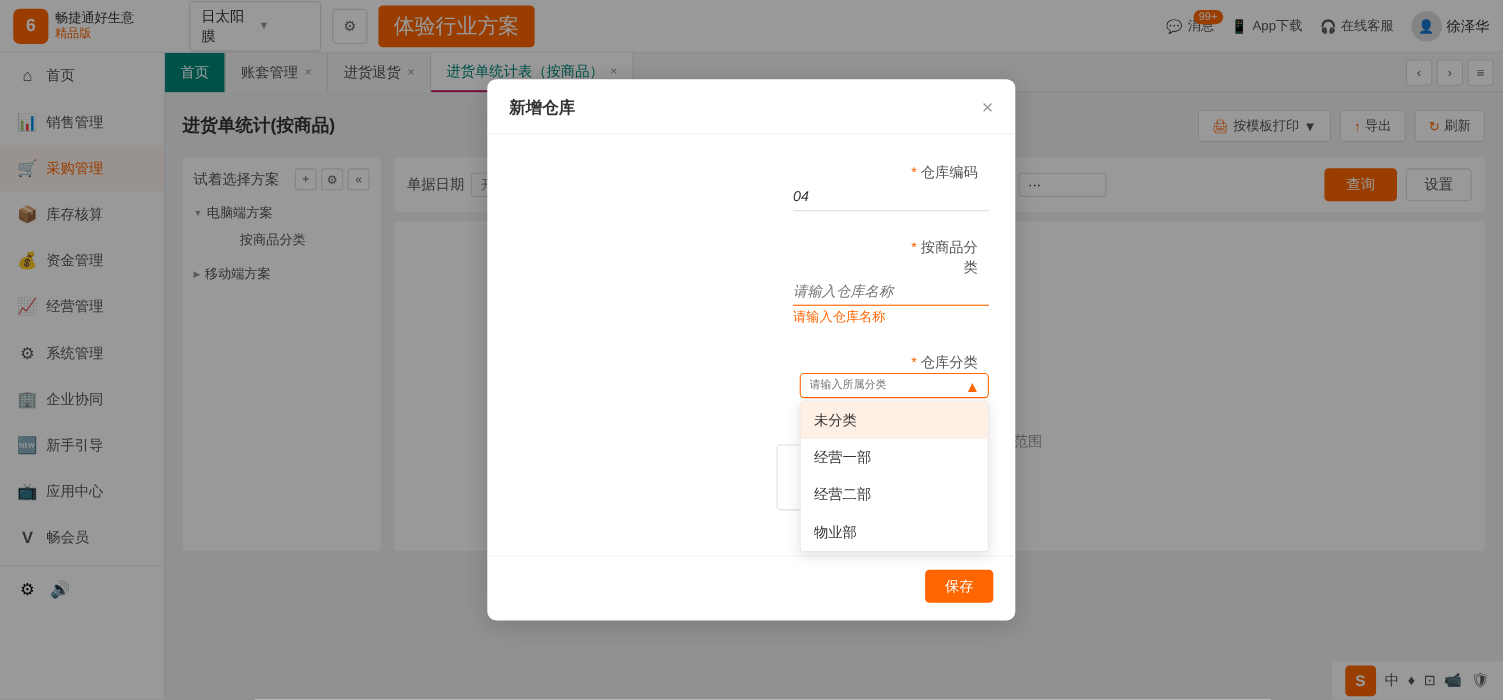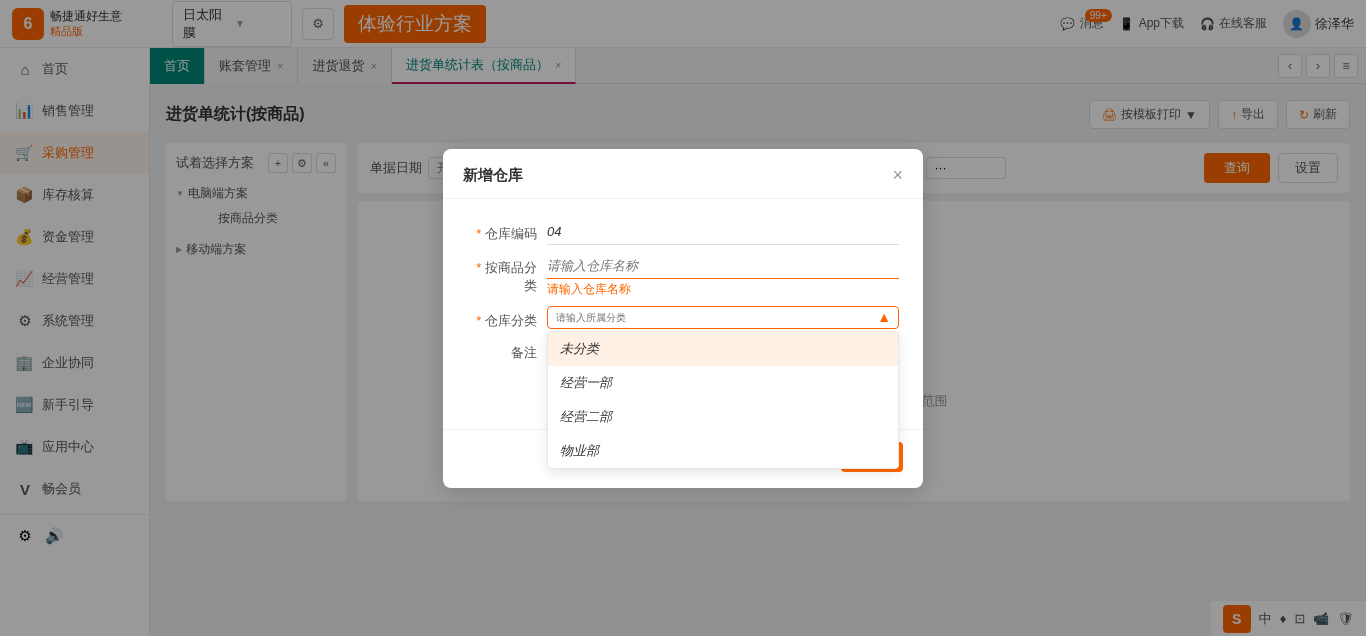--- a/index.html
+++ b/index.html
@@ -65,30 +65,30 @@
 
     
     .overlay { position: fixed; top: 0; left: 0; width: 100%; height: 100%; background: rgba(0,0,0,0.4); z-index: 100; display: flex; align-items: center; justify-content: center; }
 
     
     .dialog { background: #fff; border-radius: 8px; width: 480px; box-shadow: 0 4px 24px rgba(0,0,0,0.18); position: relative; z-index: 101; }
     .dialog-header { display: flex; align-items: center; justify-content: space-between; padding: 16px 20px 12px; border-bottom: 1px solid #f0f0f0; }
     .dialog-title { font-size: 15px; font-weight: bold; color: #333; }
     .dialog-close { cursor: pointer; color: #999; font-size: 18px; }
     .dialog-body { padding: 20px 24px; }
-    .form-row { margin-bottom: 8px; display: flex; align-items: flex-start; }
+    .form-row { margin-bottom: 18px; display: flex; align-items: flex-end; flex-direction: column; }
     .form-label { width: 80px; text-align: right; padding-right: 10px; padding-top: 6px; font-size: 13px; color: #555; flex-shrink: 0; }
     .form-control-wrap { flex: 1; position: relative; }
     .form-input { width: 100%; border: none; border-bottom: 1px solid #ddd; padding: 5px 0; font-size: 13px; color: #333; outline: none; font-style: italic; }
     .form-input.error-border { border-bottom-color: #f60; }
     .error-tip { color: #f60; font-size: 12px; margin-top: 2px; }
     .form-select-wrap { position: relative; }
     .form-select-input { width: 100%; border: 1px solid #f60; border-radius: 4px; padding: 5px 30px 5px 8px; font-size: 10px; color: #333; outline: none; }
     .select-arrow { position: absolute; right: 8px; top: 50%; transform: translateY(-50%); color: #f60; font-size: 14px; cursor: pointer; }
-    .dropdown-list { position: absolute; top: calc(100% + 2px); left: 0; width: 100%; background: #fff; border: 1px solid #e8e8e8; border-radius: 4px; box-shadow: 0 4px 12px rgba(0,0,0,0.1); z-index: 200; font-style: italic; }
+    .dropdown-list { position: absolute; top: calc(100% + 2px); left: 0; width: 100%; background: #fff; border: 1px solid #e8e8e8; border-radius: 4px; box-shadow: 0 4px 12px rgba(0,0,0,0.1); z-index: 200; }
     .dropdown-item { padding: 8px 12px; font-size: 13px; color: #333; cursor: pointer; }
     .dropdown-item.selected { background: #fff0e6; }
     .form-textarea { width: 100%; border: 1px solid #ddd; border-radius: 4px; padding: 6px 8px; font-size: 13px; color: #333; resize: none; outline: none; height: 60px; }
     .dialog-footer { display: flex; justify-content: flex-end; gap: 10px; padding: 12px 20px 16px; border-top: 1px solid #f0f0f0; }
     .btn-save { background: #f60; color: #fff; border: none; border-radius: 4px; padding: 6px 18px; cursor: pointer; font-size: 13px; }
 
     
     .status-bar { position: fixed; bottom: 0; right: 0; display: flex; align-items: center; gap: 8px; padding: 4px 12px; background: #fff; border-top: 1px solid #eee; height: 36px; z-index: 50; }
     .s-logo { width: 28px; height: 28px; background: #f60; border-radius: 4px; display: flex; align-items: center; justify-content: center; color: #fff; font-weight: bold; font-size: 14px; }
 

